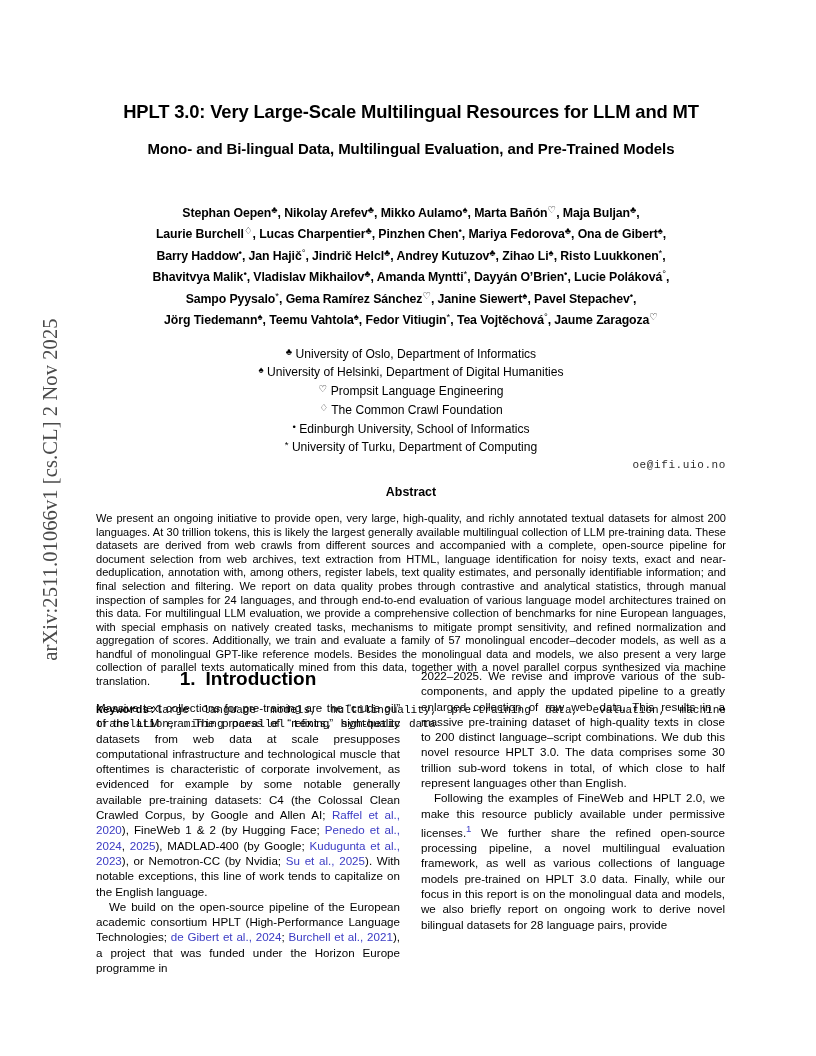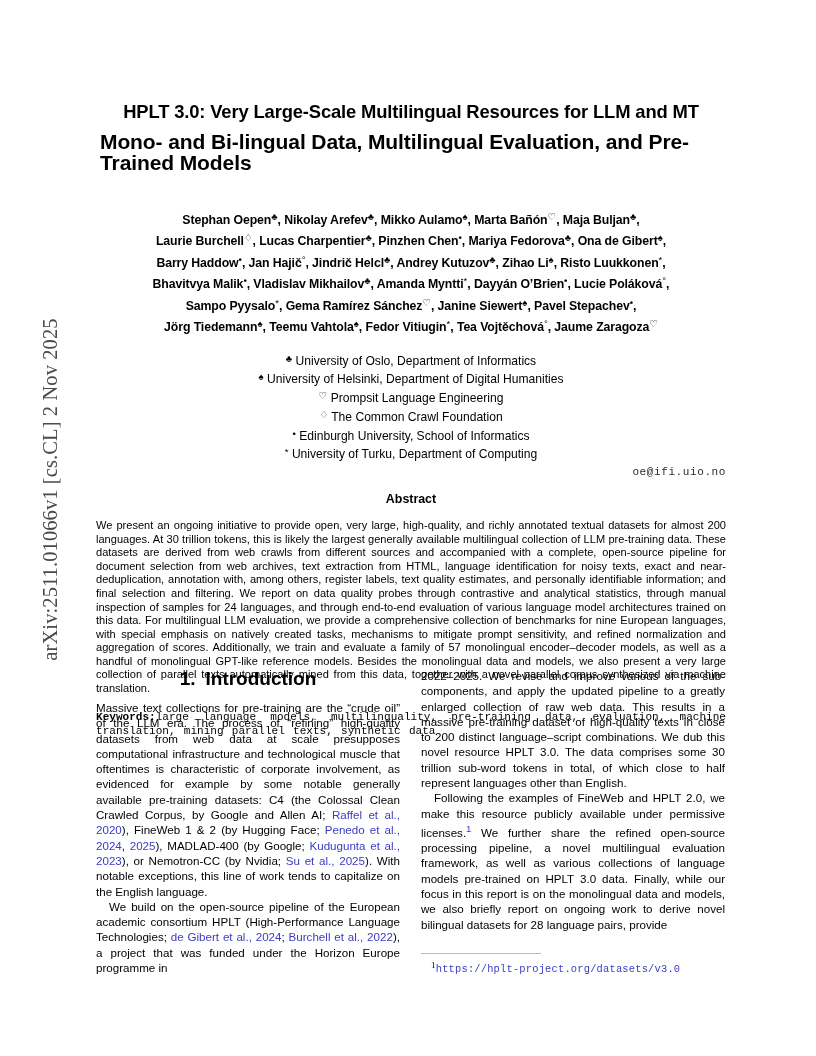--- a/index.html
+++ b/index.html
@@ -53,26 +53,26 @@
     margin: 0;
     padding-top: 100px;
     text-align: center;
     font-family: "Liberation Sans", "DejaVu Sans", sans-serif;
     font-weight: bold;
     font-size: 18.4px;
     line-height: 24px;
     letter-spacing: -0.15px;
   }
   .title-sub {
-    margin: 4px;
+    margin: 11px;
     padding-top: 3px;
-    text-align: left;
-    font-family: "Liberation Sans", "DejaVu Sans", sans-serif;
-    font-weight: bold;
-    font-size: 21px;
+    text-align: center;
+    font-family: "Liberation Sans", "DejaVu Sans", sans-serif;
+    font-weight: bold;
+    font-size: 15px;
     line-height: 21px;
     letter-spacing: -0.1px;
   }
 
   
   .authors {
     margin: 0;
     padding-top: 31px;
     text-align: center;
     font-family: "Liberation Sans", "DejaVu Sans", sans-serif;
@@ -261,28 +261,24 @@
 
   <div class="columns">
 
     <div class="col col-left">
       <h4 class="sec-head">
         <span class="num">1.</span><span>Introduction</span>
       </h4>
 
       <p><span>Massive text collections for pre-training are the “crude oil” of the LLM era. The process of “refining” high-quality datasets from web data at scale presupposes computational infrastructure and technological muscle that oftentimes is characteristic of corporate involvement, as evidenced for example by some notable generally available pre-training datasets: C4 (the Colossal Clean Crawled Corpus, by Google and Allen AI; </span><a class="cite">Raffel et al., 2020</a><span>), FineWeb 1 &amp; 2 (by Hugging Face; </span><a class="cite">Penedo et al., 2024</a><span>, </span><a class="cite">2025</a><span>), MADLAD-400 (by Google; </span><a class="cite">Kudugunta et al., 2023</a><span>), or Nemotron-CC (by Nvidia; </span><a class="cite">Su et al., 2025</a><span>). With notable exceptions, this line of work tends to capitalize on the English language.</span></p>
 
-      <p class="indent"><span>We build on the open-source pipeline of the European academic consortium HPLT (High-Performance Language Technologies; </span><a class="cite">de Gibert et al., 2024</a><span>; </span><a class="cite">Burchell et al., 2022</a><span>), a project that was funded under the Horizon Europe programme in</span></p>
+      <p class="indent"><span>We build on the open-source pipeline of the European academic consortium HPLT (High-Performance Language Technologies; </span><a class="cite">de Gibert et al., 2024</a><span>; </span><a class="cite">Burchell et al., 2021</a><span>), a project that was funded under the Horizon Europe programme in</span></p>
     </div>
 
     <div class="col col-right">
       <p>2022–2025. We revise and improve various of the sub-components, and apply the updated pipeline to a greatly enlarged collection of raw web data. This results in a massive pre-training dataset of high-quality texts in close to 200 distinct language–script combinations. We dub this novel resource HPLT 3.0. The data comprises some 30 trillion sub-word tokens in total, of which close to half represent languages other than English.</p>
 
       <p class="indent"><span>Following the examples of FineWeb and HPLT 2.0, we make this resource publicly available under permissive licenses.</span><sup class="cite">1</sup><span> We further share the refined open-source processing pipeline, a novel multilingual evaluation framework, as well as various collections of language models pre-trained on HPLT 3.0 data. Finally, while our focus in this report is on the monolingual data and models, we also briefly report on ongoing work to derive novel bilingual datasets for 28 language pairs, provide</span></p>
 
-      <div class="footnote-wrap">
-        <div class="footnote-rule"></div>
-        <div class="footnote-text"><sup>1</sup><a class="link">https://hplt-project.org/datasets/v3.0</a></div>
-      </div>
     </div>
 
   </div>
 </div>
 
 </body></html>

